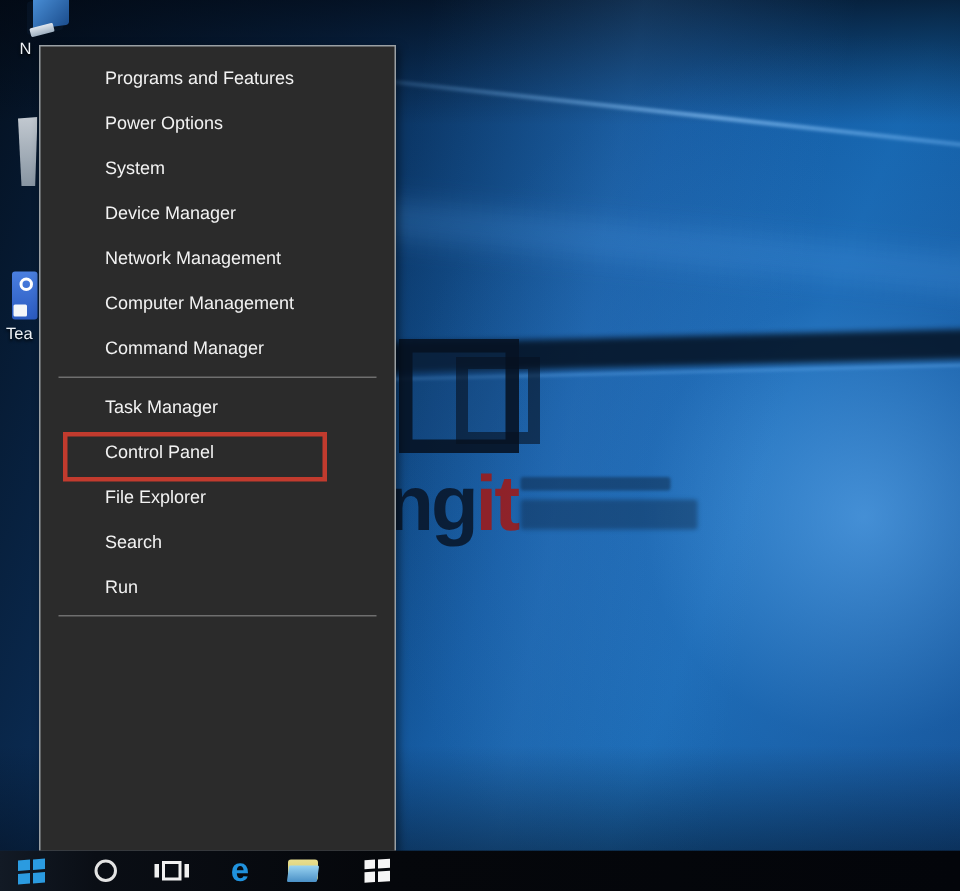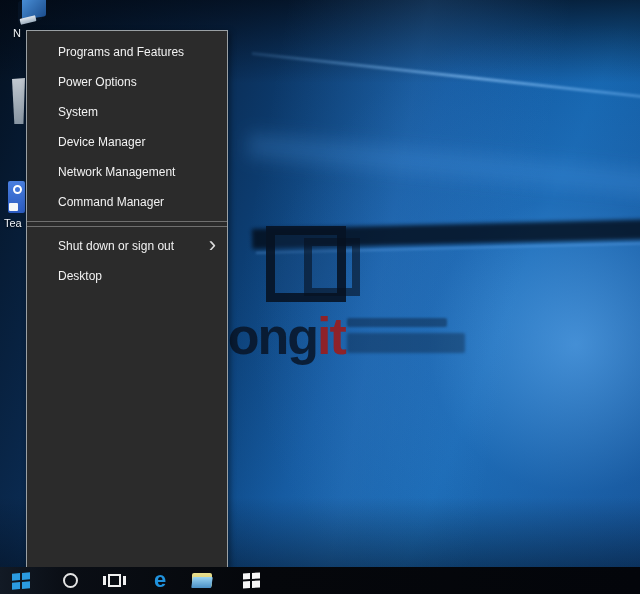--- a/index.html
+++ b/index.html
@@ -52,22 +52,22 @@
     background:linear-gradient(#d7dde3,#96a3af); clip-path:polygon(0 2%, 100% 0, 88% 100%, 18% 100%); opacity:0.9; }
   .tea-icon { position:absolute; left:8px; top:181px; width:17px; height:32px;
     background:linear-gradient(#4a7fe0,#2b5bc0); border-radius:2px; }
   .tea-ring { position:absolute; left:5px; top:4px; width:9px; height:9px; border:2px solid #fff; border-radius:50%; }
   .tea-box  { position:absolute; left:1px; bottom:2px; width:9px; height:8px; background:#f4f6f8; border-radius:1px; }
   .lbl-n   { left:13px; top:27px; }
   .lbl-rec { left:6px;  top:126px;padding-left:32px; }
   .lbl-tea { left:4px;  top:217px; }
 
   
-  .winx { position:absolute; left:26px; top:30px; width:202px; height:538px;
-    background:#2b2b2b; border:1px solid #9aa0a4; padding:6px 0;
+  .winx { position:absolute; left:26px; top:30px; width:238px; height:538px;
+    background:#2b2b2b; border:1px solid #9aa0a4; padding:6px 12px;
     box-shadow:2px 2px 6px rgba(0,0,0,0.45); }
   .winx ul { list-style:none; }
   .menu-item { position:relative; height:30px; line-height:30px; padding-left:31px;
     color:#f2f2f2; font-size:12px; cursor:default; white-space:nowrap; }
   .separator { height:1px; background:#6f6f6f; margin:4px 0; }
   .chevron { position:absolute; right:11px; top:0; font-size:22px; line-height:28px; color:#dcdcdc; font-weight:normal; }
   .menu-item.highlighted::after { content:""; position:absolute; left:3px; top:2px;
     width:170px; height:27px; border:3px solid #c23b2e; }
 
   
@@ -131,28 +131,32 @@
     <div class="dicon lbl-tea">Tea</div>
   </div>
 
   <div class="winx">
     <ul>
         <li class="menu-item"><span class="menu-item-label">Programs and Features</span></li>
         <li class="menu-item"><span class="menu-item-label">Power Options</span></li>
         <li class="menu-item"><span class="menu-item-label">System</span></li>
         <li class="menu-item"><span class="menu-item-label">Device Manager</span></li>
         <li class="menu-item"><span class="menu-item-label">Network Management</span></li>
+        <li class="menu-item"><span class="menu-item-label">Computer Management</span></li>
         <li class="menu-item"><span class="menu-item-label">Command Manager</span></li>
       </ul>
     <div class="separator"></div>
+    <ul>
+        <li class="menu-item"><span class="menu-item-label">Task Manager</span></li>
+        <li class="menu-item highlighted"><span class="menu-item-label">Control Panel</span></li>
+        <li class="menu-item"><span class="menu-item-label">File Explorer</span></li>
+        <li class="menu-item"><span class="menu-item-label">Search</span></li>
+        <li class="menu-item"><span class="menu-item-label">Run</span></li>
+      </ul>
     <div class="separator"></div>
-    <ul>
-        <li class="menu-item"><span class="menu-item-label">Shut down or sign out</span><span class="chevron">›</span></li>
-        <li class="menu-item"><span class="menu-item-label">Desktop</span></li>
-      </ul>
   </div>
 
   <div class="taskbar">
     <div class="tb start">
       <div class="winlogo">
           <span></span>
           <span></span>
           <span></span>
           <span></span>
         </div>

